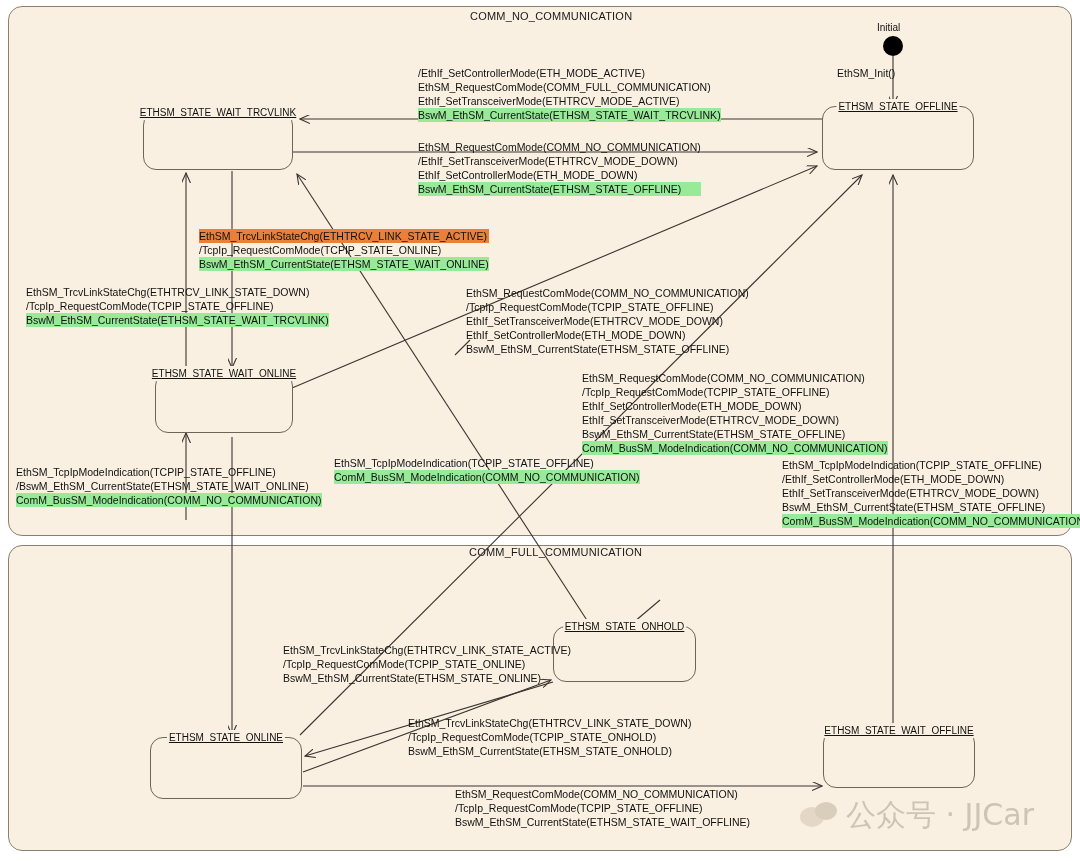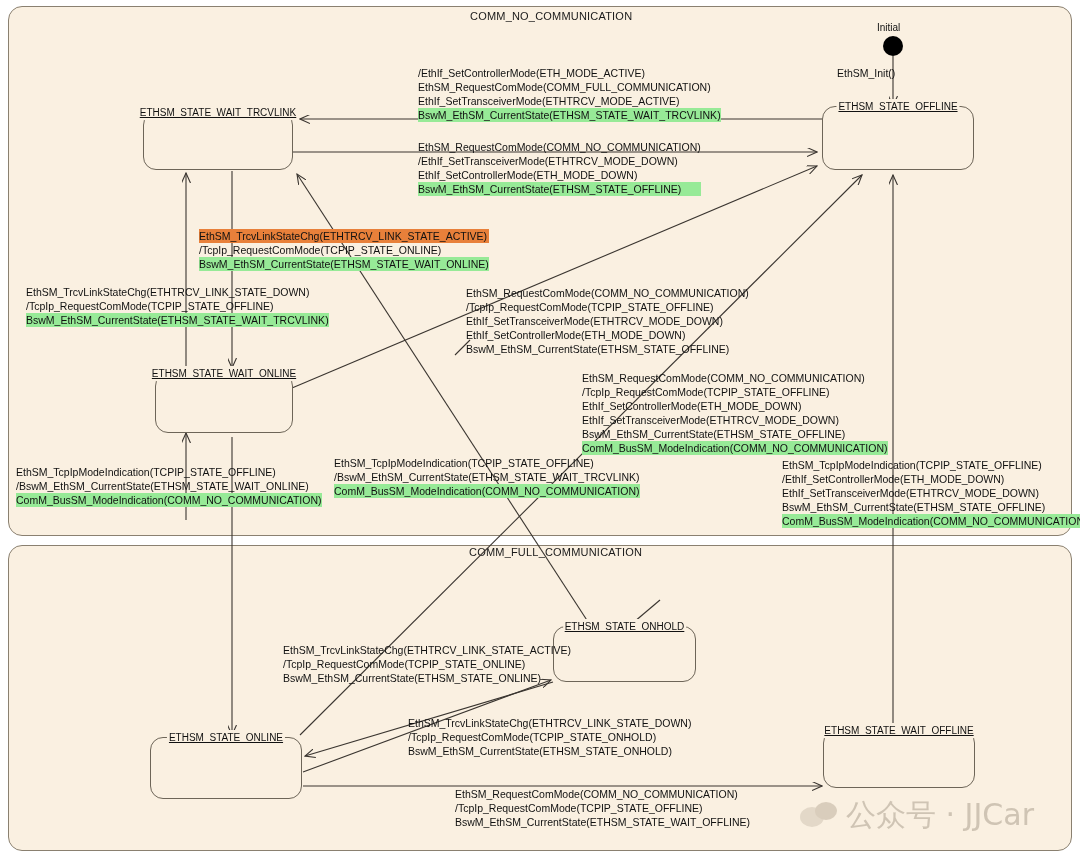--- a/index.html
+++ b/index.html
@@ -213,21 +213,20 @@
     </div>
 
   <div class="tlabel" style="left:16px;top:465px;">
       <span class="ln">EthSM_TcpIpModeIndication(TCPIP_STATE_OFFLINE)</span>
       <span class="ln">/BswM_EthSM_CurrentState(ETHSM_STATE_WAIT_ONLINE)</span>
       <span class="ln hl-green">ComM_BusSM_ModeIndication(COMM_NO_COMMUNICATION)</span>
     </div>
 
   <div class="tlabel" style="left:334px;top:456px;">
       <span class="ln">EthSM_TcpIpModeIndication(TCPIP_STATE_OFFLINE)</span>
-      <span class="ln">/BswM_EthSM_CurrentState(ETHSM_STATE_WAIT_TRCVLINK)</span>
       <span class="ln hl-green">ComM_BusSM_ModeIndication(COMM_NO_COMMUNICATION)</span>
     </div>
 
   <div class="tlabel" style="left:782px;top:458px;">
       <span class="ln">EthSM_TcpIpModeIndication(TCPIP_STATE_OFFLINE)</span>
       <span class="ln">/EthIf_SetControllerMode(ETH_MODE_DOWN)</span>
       <span class="ln">EthIf_SetTransceiverMode(ETHTRCV_MODE_DOWN)</span>
       <span class="ln">BswM_EthSM_CurrentState(ETHSM_STATE_OFFLINE)</span>
       <span class="ln hl-green">ComM_BusSM_ModeIndication(COMM_NO_COMMUNICATION)</span>
     </div>

